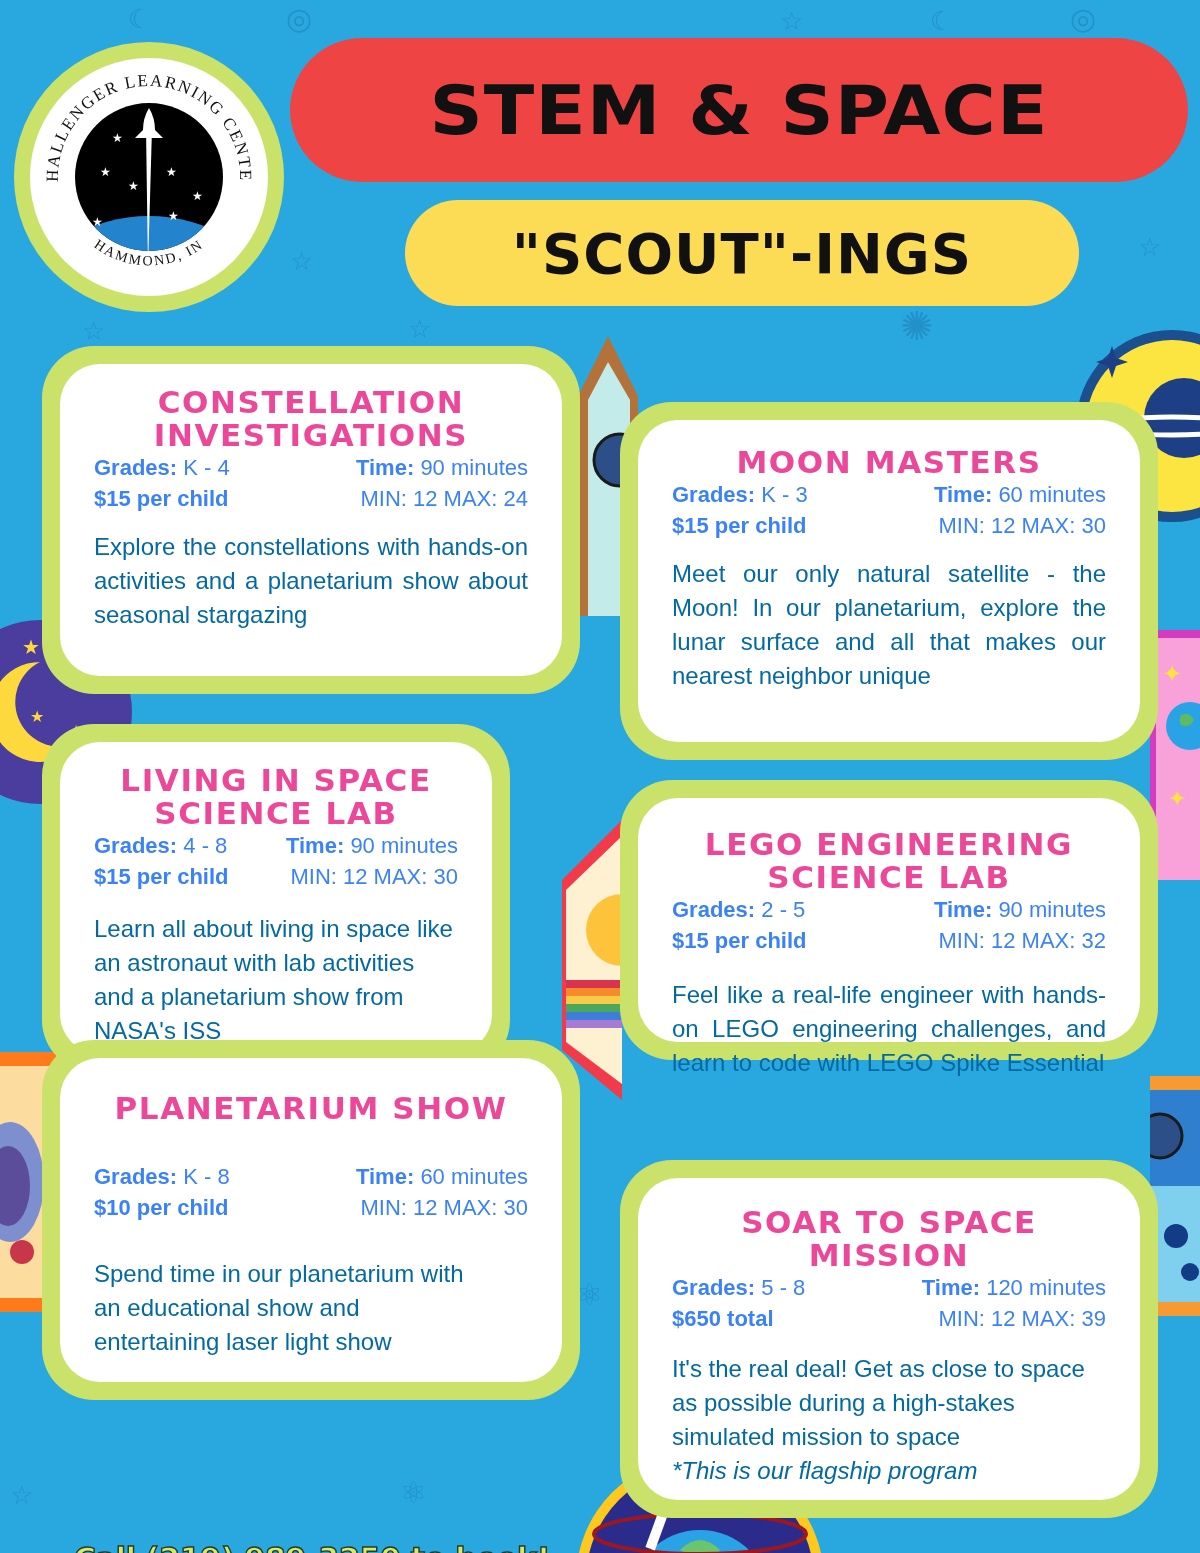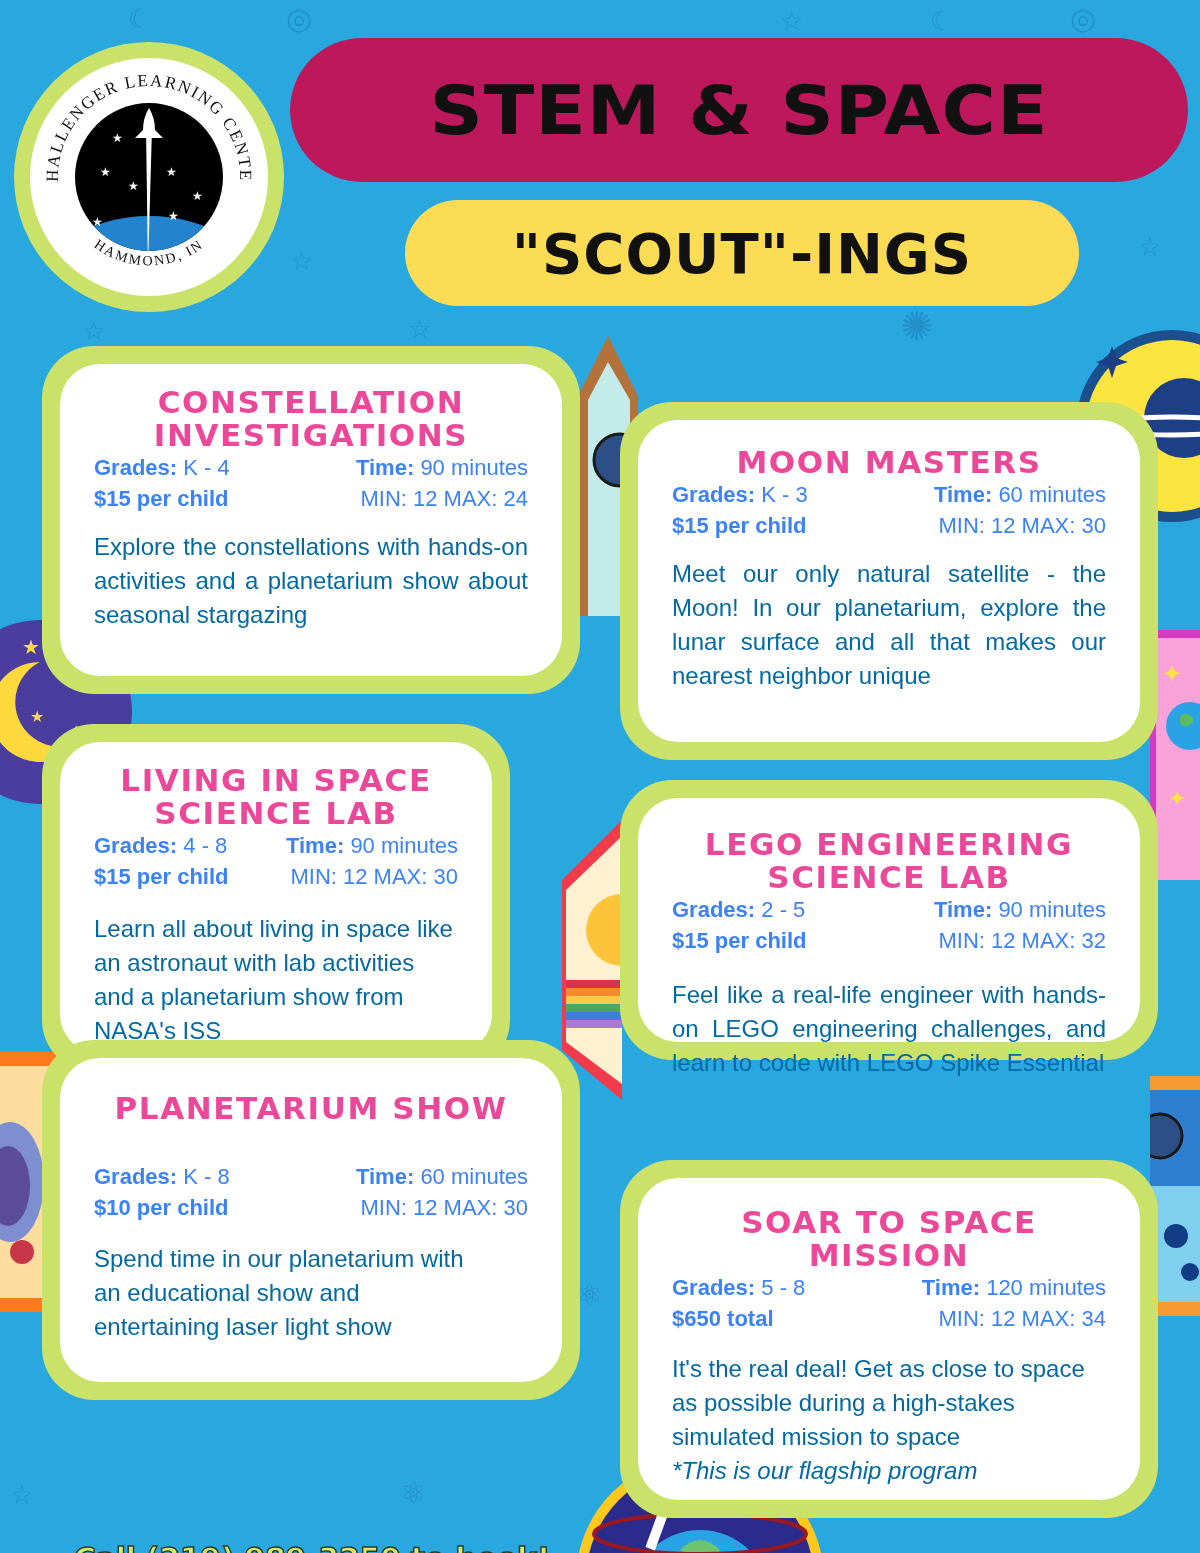--- a/index.html
+++ b/index.html
@@ -20,21 +20,21 @@
   }
   .logo-white {
     position: absolute; left: 16px; top: 16px; width: 238px; height: 238px;
     border-radius: 50%; background: #fff;
   }
   .logo-svg { position: absolute; left: 0; top: 0; }
 
   
   .title-pill {
     position: absolute; left: 290px; top: 38px; width: 898px; height: 144px;
-    background: #be185d; border-radius: 72px;
+    background: #ef4444; border-radius: 72px;
     display: flex; align-items: center; justify-content: center;
   }
   .title-text {
     font-family: "DejaVu Sans", sans-serif; font-weight: 900;
     font-size: 74px; letter-spacing: 1px; color: #111;
     transform: scaleY(0.92);
   }
   .subtitle-pill {
     position: absolute; left: 405px; top: 200px; width: 674px; height: 106px;
     background: #fddc55; border-radius: 53px;
@@ -295,37 +295,37 @@
       <div>PLANETARIUM SHOW</div>
     </div>
     <div class="meta">
       <span><b>Grades:</b> <span>K - 8</span></span>
       <span class="r"><b>Time:</b> <span>60 minutes</span></span>
     </div>
     <div class="meta">
       <b>$10 per child</b>
       <span class="r">MIN: 12 MAX: 30</span>
     </div>
-    <div class="desc" style="margin-top:19px;width:390px;">Spend time in our planetarium with an educational show and entertaining laser light show</div>
+    <div class="desc" style="margin-top:34px;width:390px;">Spend time in our planetarium with an educational show and entertaining laser light show</div>
   </div>
 </div>
 
 <div class="card" style="left:620px;top:1160px;width:538px;height:358px;">
   <div class="card-inner" style="padding-top:28px;">
     <div class="card-title">
       <div>SOAR TO SPACE</div>
       <div>MISSION</div>
     </div>
     <div class="meta">
       <span><b>Grades:</b> <span>5 - 8</span></span>
       <span class="r"><b>Time:</b> <span>120 minutes</span></span>
     </div>
     <div class="meta">
       <b>$650 total</b>
-      <span class="r">MIN: 12 MAX: 34</span>
+      <span class="r">MIN: 12 MAX: 39</span>
     </div>
     <div class="desc" style="margin-top:18px;">
       <span>It's the real deal! Get as close to space as possible during a high-stakes simulated mission to space</span>
       <span class="note">*This is our flagship program</span>
     </div>
   </div>
 </div>
 
 <div class="call-text">Call (219) 989-3250 to book!</div>
 

